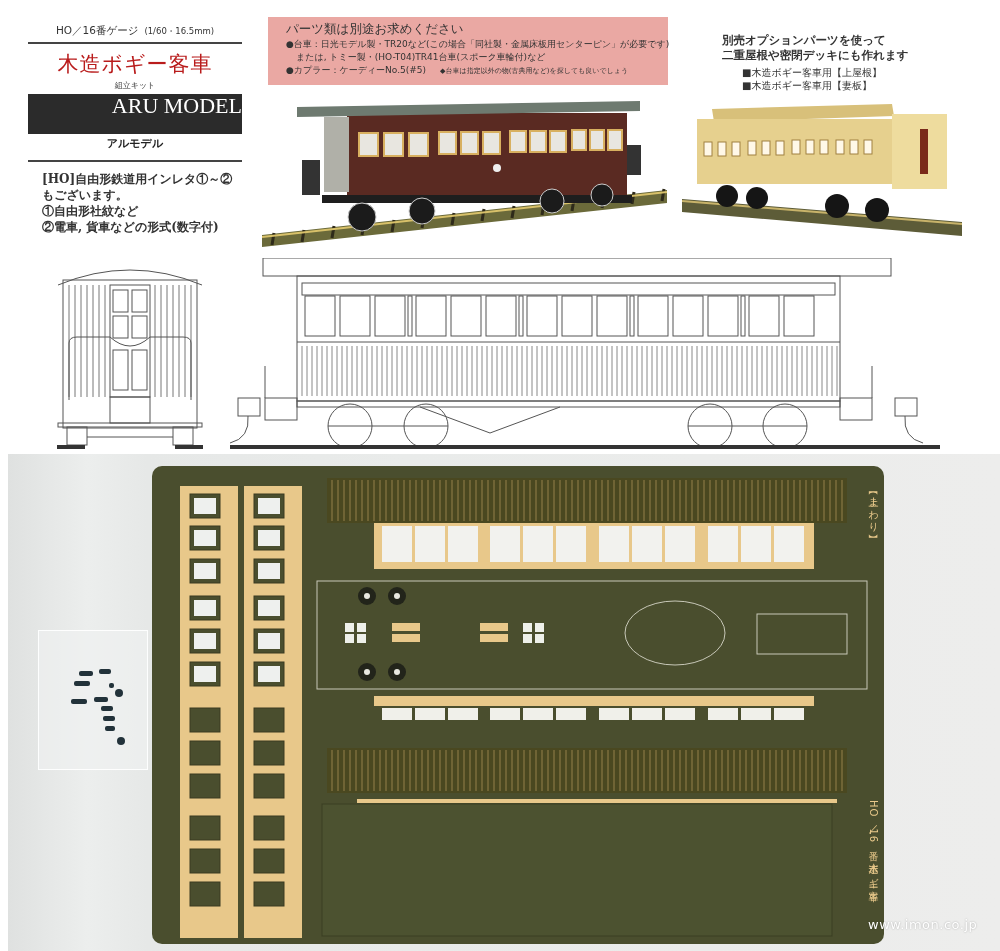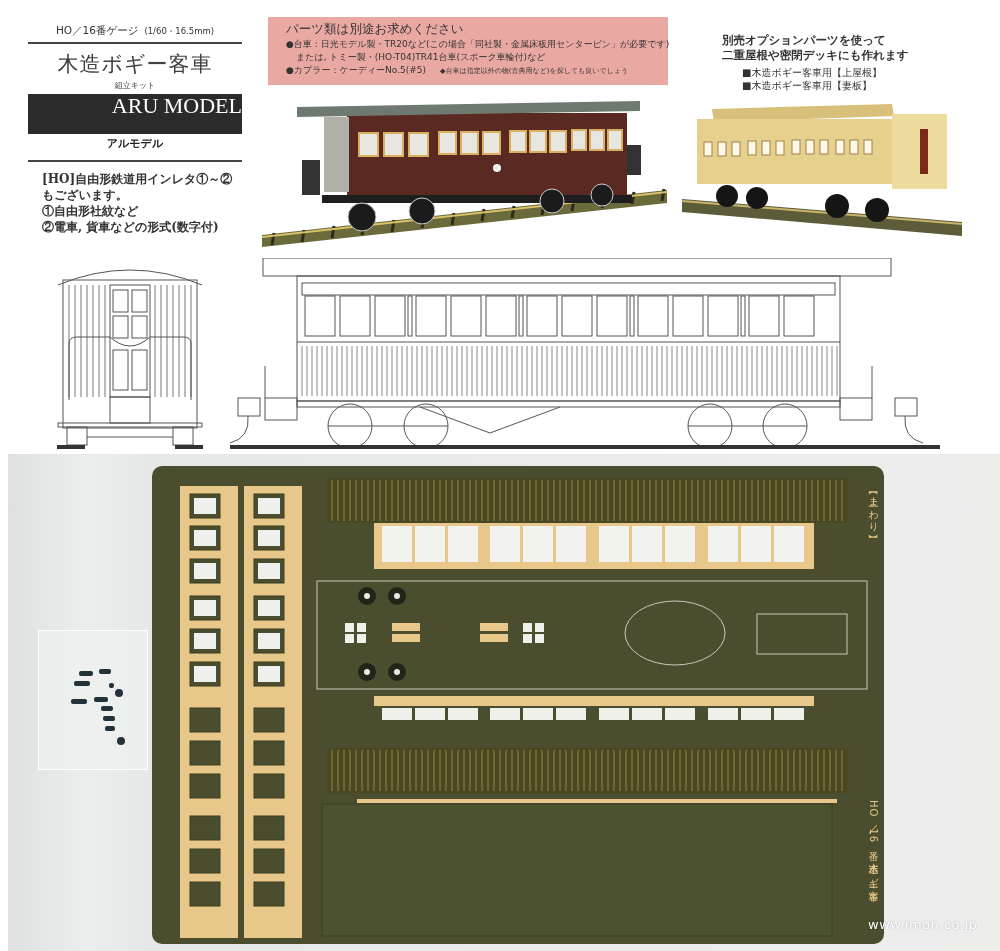--- a/index.html
+++ b/index.html
@@ -2,21 +2,21 @@
 <html><head>
 <meta charset="utf-8">
 <style>
   * { box-sizing: border-box; margin: 0; padding: 0; }
   body { width: 1000px; height: 951px; background: #ffffff; position: relative; overflow: hidden; font-family: "DejaVu Sans", sans-serif; color: #222; }
 
   
   .brand { position: absolute; left: 28px; top: 24px; width: 214px; }
   .gauge { font-size: 10.5px; text-align: center; padding-bottom: 4px; border-bottom: 2px solid #444; color: #333; }
   .gauge small { font-size: 8.5px; margin-left: 6px; }
-  .product-title { font-size: 21px; text-align: center; margin-top: 6px; color: #404040; letter-spacing: 1px; }
+  .product-title { font-size: 21px; text-align: center; margin-top: 6px; color: #b91c1c; letter-spacing: 1px; }
   .kit-label { font-size: 8px; text-align: center; margin-top: 2px; color: #333; }
   .maker-bar { background: #2b2b2b; color: #fff; text-align: right; margin-top: 3px; height: 40px; line-height: 24px; font-family: "Liberation Serif", serif; font-size: 22px; }
   .maker-kana { font-size: 11px; text-align: center; margin-top: 2px; padding-bottom: 9px; border-bottom: 2px solid #444; font-weight: bold; color: #222; }
 
   .note { position: absolute; left: 42px; top: 171px; width: 230px; font-family: "DejaVu Serif", serif; font-size: 12px; line-height: 16px; font-weight: bold; color: #333; }
 
   
   .parts { position: absolute; left: 268px; top: 17px; width: 400px; height: 68px; background: #eaa8a3; padding: 4px 18px; }
   .parts .h { font-size: 12.5px; color: #333; }
   .parts .l { font-size: 9px; color: #333; line-height: 13px; white-space: nowrap; }

